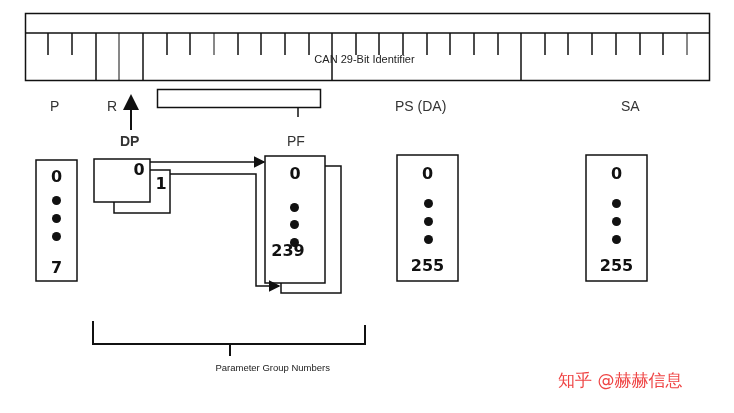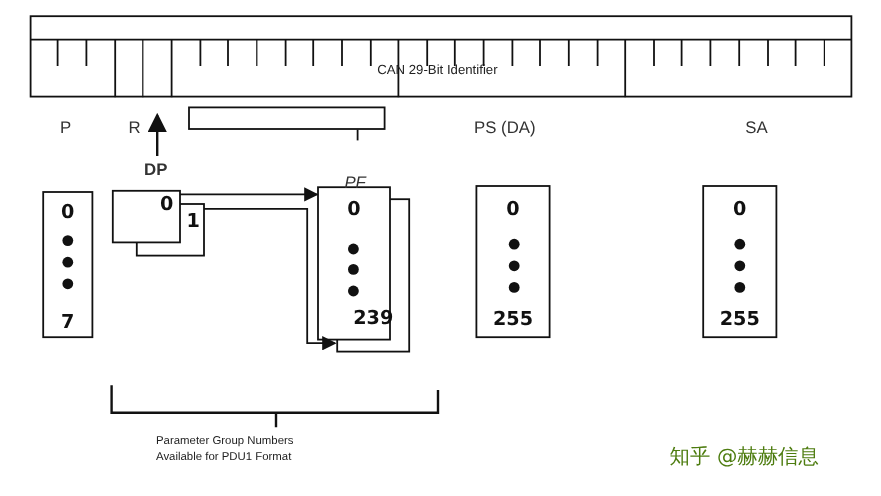--- a/index.html
+++ b/index.html
@@ -2,22 +2,22 @@
 <html><head>
 <meta charset="utf-8">
 <style>
   html, body { margin:0; padding:0; background:#ffffff; }
   body { width:734px; height:413px; position:relative; overflow:hidden; font-family:"Liberation Sans", sans-serif; color:#111; }
   svg.diagram { position:absolute; left:0; top:0; }
   .lbl { position:absolute; font-size:14px; color:#333; font-family:"Liberation Sans", sans-serif; white-space:nowrap; }
   .hdr { position:absolute; left:25px; top:14px; width:679px; height:19px; text-align:center; font-size:11px; line-height:19px; color:#222;margin-top:36px; }
   .num { position:absolute; font-weight:bold; font-size:16px; font-family:"DejaVu Sans", sans-serif; text-align:center; color:#111; }
   .dot { position:absolute; width:9px; height:9px; border-radius:50%; background:#111; }
-  .caption { position:absolute; left:130px; top:361px; width:200px; text-align:left; font-size:9.5px; line-height:13px; color:#222; }
-  .watermark { position:absolute; left:558px; top:369px; font-size:17px; color:#4d7c0f; font-family:"DejaVu Sans", sans-serif; white-space:nowrap; }
+  .caption { position:absolute; left:130px; top:361px; width:200px; text-align:right; font-size:9.5px; line-height:13px; color:#222; }
+  .watermark { position:absolute; left:558px; top:369px; font-size:17px; color:#ef4444; font-family:"DejaVu Sans", sans-serif; white-space:nowrap; }
 </style>
 </head>
 <body>
 
 <svg class="diagram" width="734" height="413" viewBox="0 0 734 413">
   <defs>
     <marker id="ah" markerWidth="8" markerHeight="8" refX="7" refY="4" orient="auto">
       <path d="M0,0 L8,4 L0,8 Z" fill="#111"></path>
     </marker>
   </defs>
@@ -84,49 +84,48 @@
     <polyline points="93,321 93,344 365,344 365,325"></polyline>
     <line x1="230" y1="344" x2="230" y2="356"></line>
   </g>
 </svg>
 
 <div class="hdr">CAN 29-Bit Identifier</div>
 
 <div class="lbl" style="left:50px; top:98px;">P</div>
 <div class="lbl" style="left:107px; top:98px;">R</div>
 <div class="lbl" style="left:120px; top:133px;font-weight:bold;">DP</div>
-<div class="lbl" style="left:287px; top:144px;font-style:italic;">PF</div>
+<div class="lbl" style="left:287px; top:133px;">PF</div>
 <div class="lbl" style="left:395px; top:98px;">PS (DA)</div>
 <div class="lbl" style="left:606px; top:98px;margin-left:15px;">SA</div>
 
 <div class="num" style="left:36px; top:167px; width:41px;">0</div>
 <div class="dot" style="left:52px; top:196px;"></div>
 <div class="dot" style="left:52px; top:214px;"></div>
 <div class="dot" style="left:52px; top:232px;"></div>
 <div class="num" style="left:36px; top:258px; width:41px;">7</div>
 
 <div class="num" style="left:132px; top:160px; width:14px;">0</div>
 <div class="num" style="left:154px; top:174px; width:14px;">1</div>
 
 <div class="num" style="left:265px; top:164px; width:60px;">0</div>
 <div class="dot" style="left:290px; top:203px;"></div>
 <div class="dot" style="left:290px; top:220px;"></div>
 <div class="dot" style="left:290px; top:238px;"></div>
-<div class="num" style="left:265px; top:255px; width:46px;padding-left:23px;">239</div>
+<div class="num" style="left:265px; top:241px; width:46px;">239</div>
 
 <div class="num" style="left:397px; top:164px; width:61px;">0</div>
 <div class="dot" style="left:424px; top:199px;"></div>
 <div class="dot" style="left:424px; top:217px;"></div>
 <div class="dot" style="left:424px; top:235px;"></div>
 <div class="num" style="left:397px; top:256px; width:61px;">255</div>
 
 <div class="num" style="left:586px; top:164px; width:61px;">0</div>
 <div class="dot" style="left:612px; top:199px;"></div>
 <div class="dot" style="left:612px; top:217px;"></div>
 <div class="dot" style="left:612px; top:235px;"></div>
 <div class="num" style="left:586px; top:256px; width:61px;">255</div>
 
 <div class="caption">
   <div>Parameter Group Numbers</div>
-  <div>Available for PDU1 Format</div>
 </div>
 
 <div class="watermark">知乎 @赫赫信息</div>
 
 </body></html>

